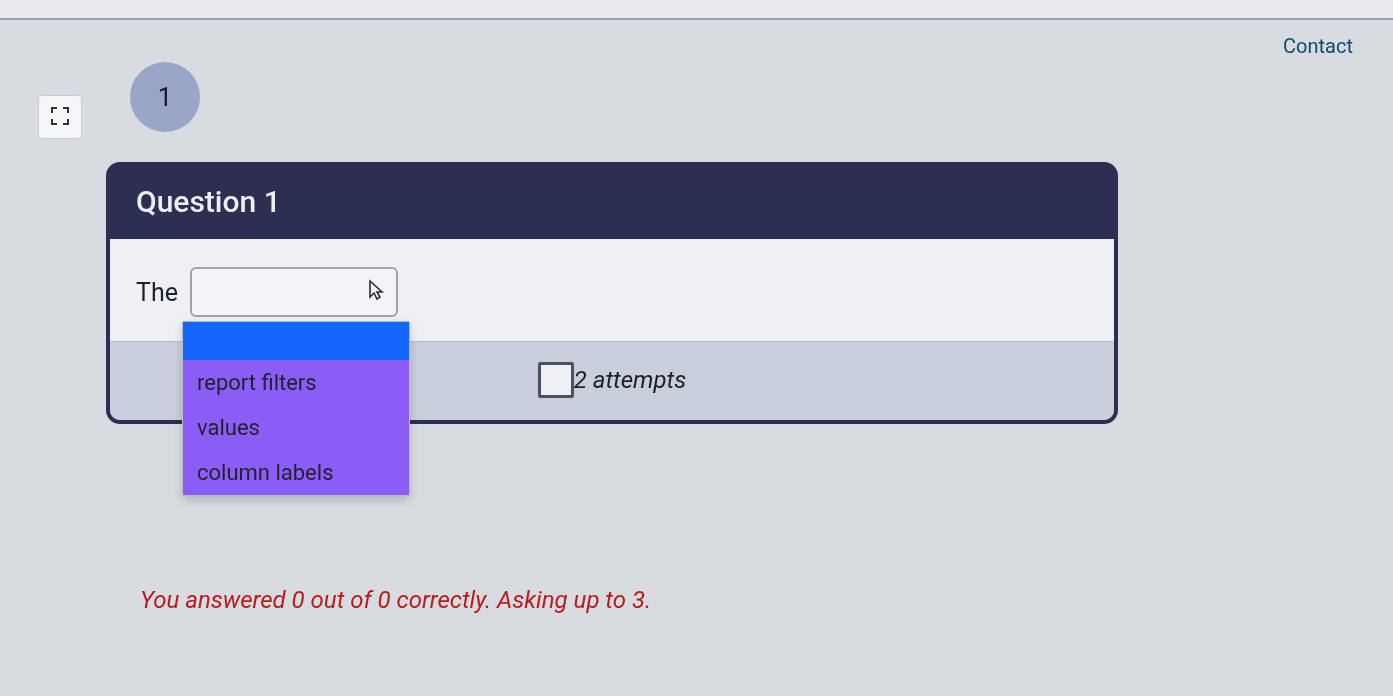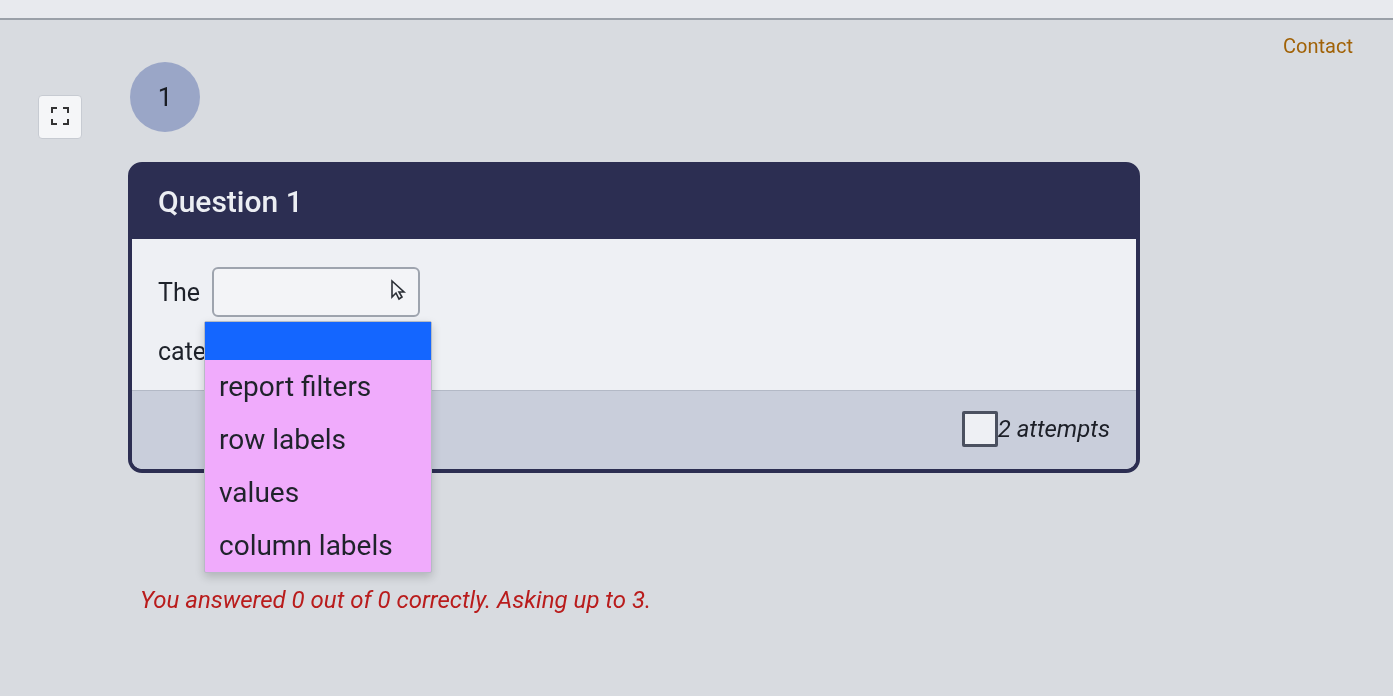--- a/index.html
+++ b/index.html
@@ -13,21 +13,21 @@
   }
   .topbar {
     height: 20px;
     background: #e8eaee;
     border-bottom: 2px solid #9aa0a8;
   }
   .contact-link {
     position: absolute;
     top: 34px;
     right: 40px;
-    color: #a16207;
+    color: #0c4a6e;
     font-size: 20px;
   }
   .expand-btn {
     position: absolute;
     top: 95px;
     left: 38px;
     width: 44px;
     height: 44px;
     background: #f5f6f8;
     border: 1px solid #c7cbd2;
@@ -50,21 +50,21 @@
     display: flex;
     align-items: center;
     justify-content: center;
     font-size: 26px;
     color: #1a1d24;
     cursor: pointer;
   }
   .card {
     position: absolute;
     top: 162px;
-    left: 128px;
+    left: 106px;
     width: 1012px;
     background: #eef0f4;
     border: 4px solid #2c2e52;
     border-radius: 14px;
     overflow: visible;
   }
   .card-header {
     background: #2c2e52;
     color: #eceef3;
     font-size: 30px;
@@ -104,21 +104,21 @@
     margin-top: 20px;
     font-size: 25px;
   }
   .card-footer {
     margin-top: 14px;
     background: #c9cedb;
     border-top: 1px solid #b3b9c6;
     padding: 20px 26px 22px;
     display: flex;
     align-items: center;
-    justify-content: flex-end;
+    justify-content: center;
     border-bottom-left-radius: 10px;
     border-bottom-right-radius: 10px;
   }
   .checkbox {
     width: 36px;
     height: 36px;
     border: 3px solid #4b5160;
     background: #eef0f4;
     border-radius: 2px;
     cursor: pointer;
@@ -126,26 +126,26 @@
   .attempts {
     font-style: italic;
     font-size: 24px;
     color: #1c1f27;
   }
   .dropdown {
     position: absolute;
     top: 82px;
     left: 72px;
     width: 228px;
-    background: #f0abfc;
+    background: #8b5cf6;
     border: 1px solid #b6bbc4;
     border-radius: 2px;
     box-shadow: 0 4px 10px rgba(0,0,0,0.18);
     z-index: 50;
-    font-size: 28px;
+    font-size: 22px;
   }
   .dropdown-option {
     padding: 10px 14px;
     cursor: pointer;
     color: #1f232b;
   }
   .dropdown-option.highlighted {
     background: #1466ff;
     color: #fff;
     min-height: 38px;
@@ -185,26 +185,24 @@
     <div class="qline">
       <span>The</span>
       <span class="blank-select">
         <span class="cursor-icon">
           <svg width="18" height="22" viewBox="0 0 18 22">
             <path d="M2 2 L2 18 L6 14 L9 20 L12 18 L9 13 L14 13 Z" fill="none" stroke="#2b2f36" stroke-width="1.6"></path>
           </svg>
         </span>
       </span>
     </div>
-    <div class="line2">cate</div>
 
     <div class="dropdown">
       <div class="dropdown-option highlighted"></div>
       <div class="dropdown-option">report filters</div>
-      <div class="dropdown-option">row labels</div>
       <div class="dropdown-option">values</div>
       <div class="dropdown-option">column labels</div>
     </div>
   </div>
 
   <div class="card-footer">
     <div class="checkbox"></div>
     <div class="attempts">2 attempts</div>
   </div>
 </div>

